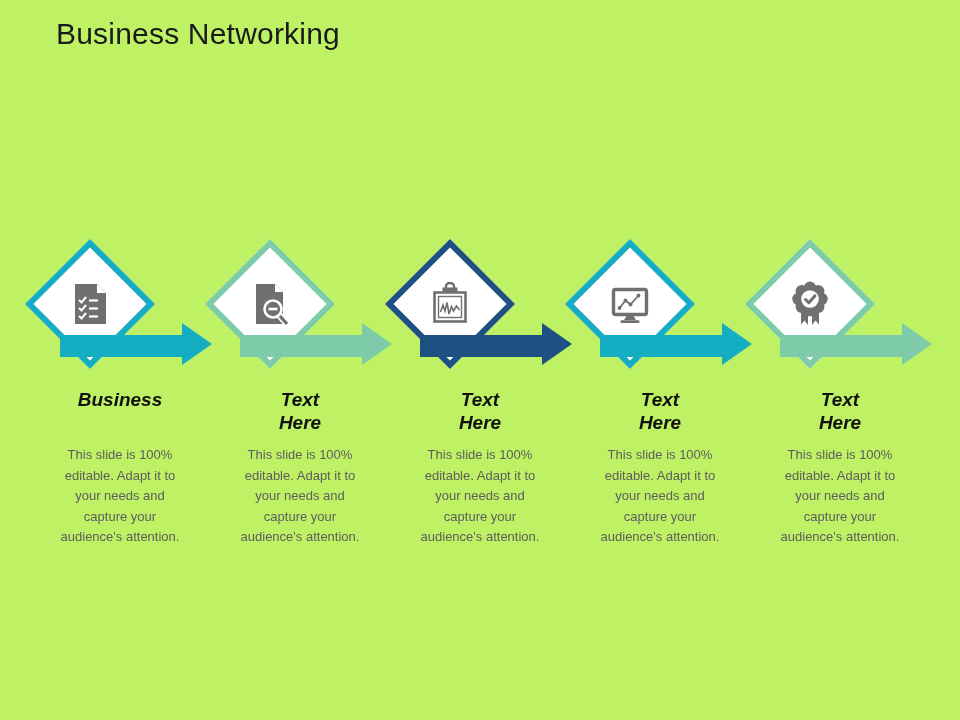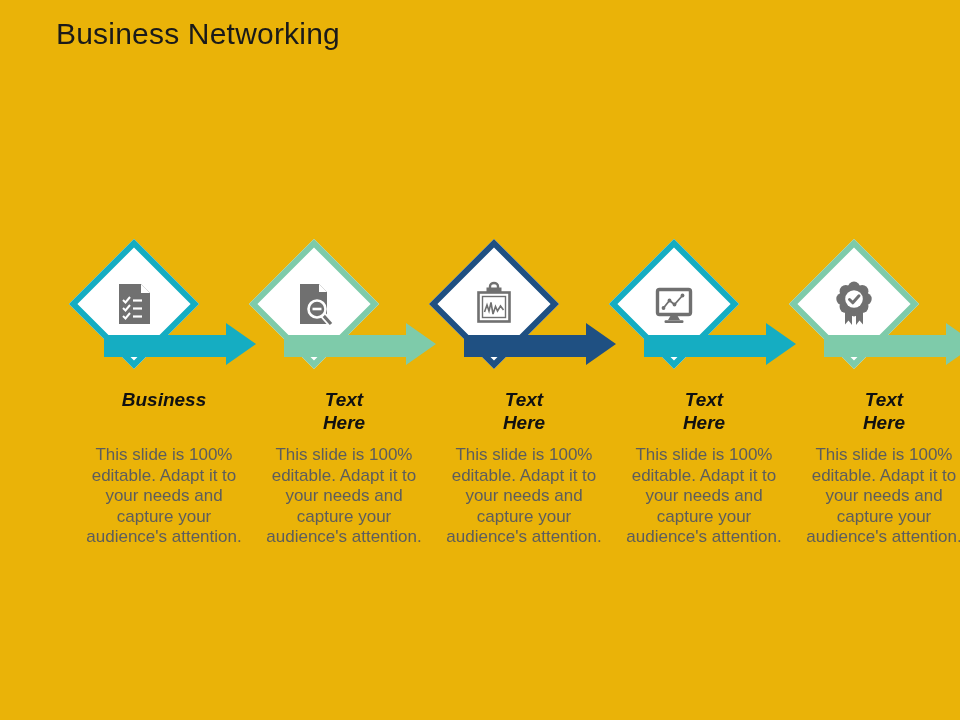--- a/index.html
+++ b/index.html
@@ -14,21 +14,21 @@
     position: absolute;
     left: 56px; top: 17px;
     font-size: 30px;
     color: #1a1a1a;
     letter-spacing: 0.2px;
     white-space: nowrap;
   }
   .step {
     position: absolute;
     top: 240px;
-    width: 240px; height: 320px; margin-left: 44px;
+    width: 240px; height: 320px;
   }
   .diamond {
     position: absolute;
     left: 44px; top: 18px;
     width: 80px; height: 80px;
     background: #ffffff;
     border: 6px solid var(--accent);
     transform: rotate(45deg);
   }
   .icon-wrap {
@@ -54,29 +54,29 @@
     line-height: 23px;
     font-weight: bold;
     font-style: italic;
     color: #111111;
   }
   .step-desc {
     position: absolute;
     left: 35px; top: 205px;
     width: 170px;
     text-align: center;
-    font-size: 17px;
+    font-size: 13px;
     line-height: 20.5px;
     color: #5d5d5d;
   }
 </style>
 </head>
 <body>
 
-<div class="slide" style="background: #eab308;">
+<div class="slide" style="background: #bef264;">
 
   <div class="slide-title" style="color: rgb(26, 26, 26);">Business Networking</div>
 
   <div class="step" style="left: 0px; --accent: #15ADC2; --icon-gray: #707070;">
     <div class="diamond"></div>
     <span class="icon-wrap">
       <svg viewBox="0 0 48 48" aria-hidden="true">
         <path d="M9 4 h22 l9 9 v31 H9 z" fill="currentColor"></path>
         <path d="M31 4 l9 9 h-9 z" fill="#ffffff"></path>
         <polyline points="13,20 15.5,22.5 20,17" fill="none" stroke="#ffffff" stroke-width="2"></polyline>

